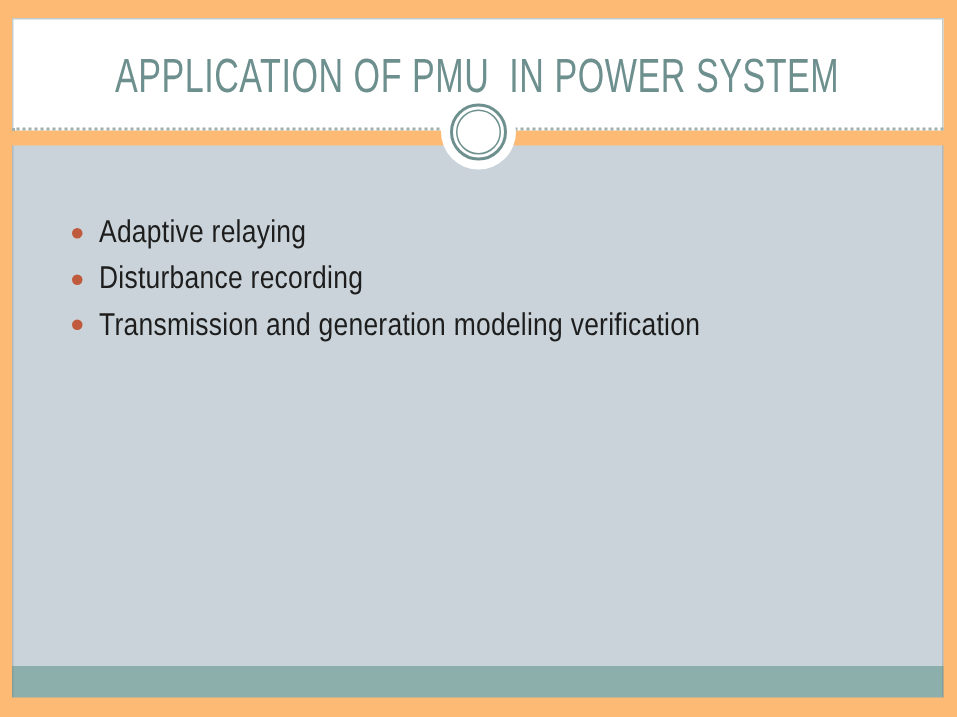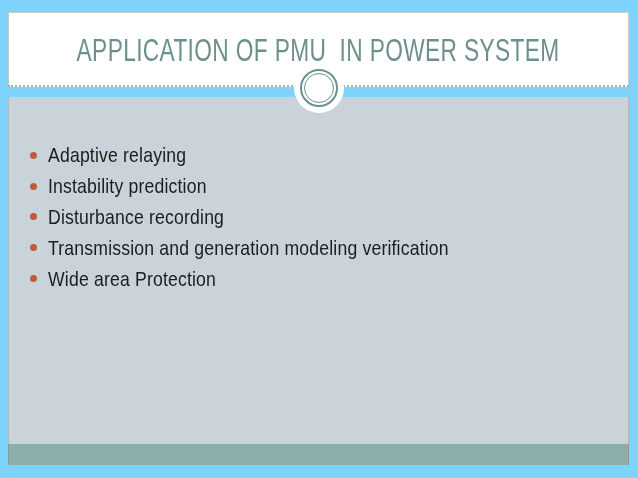--- a/index.html
+++ b/index.html
@@ -1,20 +1,20 @@
 <!DOCTYPE html>
 <html style="--title-color: #6d908e; --body-text-color: #1d1d1d; --bullet-color: #c05a3c; --content-bg: #c9d3d9; --footer-band: #8cafab; --frame-border: #c2cecd; --dotted-line: #9fb2b0; --ring-color: #6d908e;"><head>
 <meta charset="utf-8">
 <style>
   html, body { margin: 0; padding: 0; background: #ffffff; }
   .slide {
     position: relative;
     width: 638px;
     height: 478px;
-    background: #7dd3fc;
+    background: #fdba74;
     font-family: "Liberation Sans", sans-serif;
     overflow: hidden;
   }
   
   .header-box {
     position: absolute;
     left: 8px; top: 12px;
     width: 619px; height: 74px;
     background: #ffffff;
     border: 1px solid var(--frame-border, #c2cecd);
@@ -77,21 +77,21 @@
   }
   .ornament-inner {
     position: absolute;
     inset: 2px;
     border: 1px solid var(--ring-color, #6d908e);
     border-radius: 50%;
   }
   
   .bullet-list {
     position: absolute;
-    left: 30px; top: 140px;
+    left: 48px; top: 140px;
     margin: 0; padding: 0;
     list-style: none;
   }
   .bullet-item {
     height: 30.8px;
     display: flex;
     align-items: center;
   }
   .dot {
     width: 7px; height: 7px;
@@ -126,38 +126,30 @@
   <div class="ornament">
     <div class="ornament-inner"></div>
   </div>
 
   <ul class="bullet-list">
     <li class="bullet-item">
       <span class="dot"></span>
       <span class="li-text">Adaptive relaying</span>
     </li>
 
-    <li class="bullet-item">
-      <span class="dot"></span>
-      <span class="li-text">Instability prediction</span>
-    </li>
 
 
 
 
     <li class="bullet-item">
       <span class="dot"></span>
       <span class="li-text">Disturbance recording</span>
     </li>
 
     <li class="bullet-item">
       <span class="dot"></span>
       <span class="li-text">Transmission and generation modeling verification</span>
     </li>
 
-    <li class="bullet-item">
-      <span class="dot"></span>
-      <span class="li-text">Wide area Protection</span>
-    </li>
 
   </ul>
 
 </div>
 
 </body></html>

